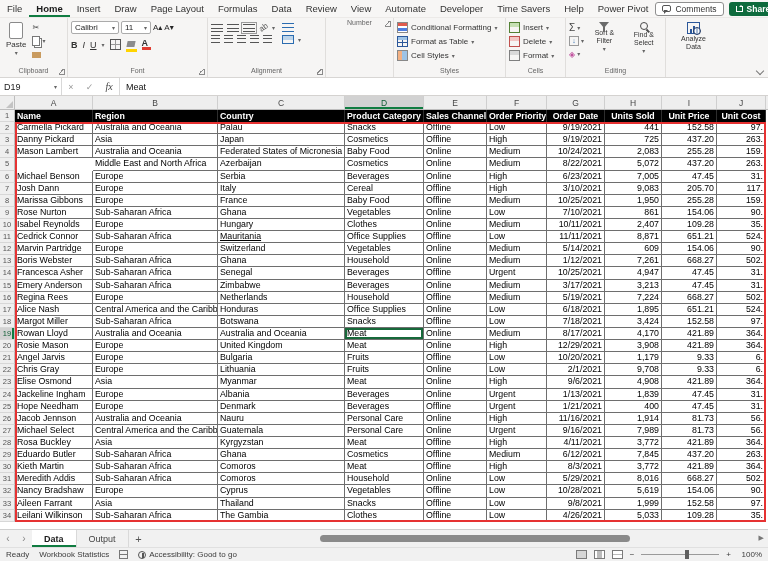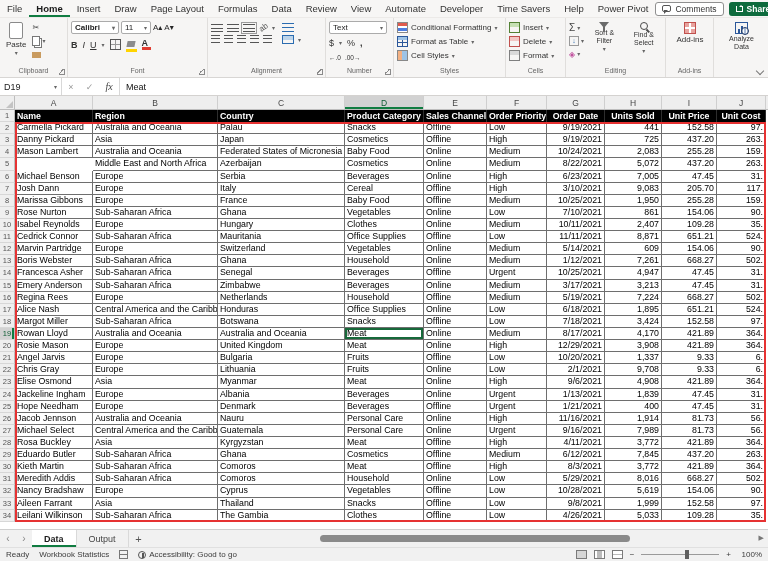--- a/index.html
+++ b/index.html
@@ -186,21 +186,21 @@
               <span style="width:9px;height:6px;background:#c99b5f;display:inline-block;"></span>
             </div>
         </div>
       </div>
       <div class="glabel"><span>Clipboard</span><span class="launcher"></span></div>
     </div>
 
     <div class="rgroup" style="width:140px;">
       <div class="gbody" style="flex-direction:column;gap:2px;align-items:stretch;">
         <div class="fontrow">
-          <div class="combo" style="width:48px;font-weight:bold;">
+          <div class="combo" style="width:48px;">
               <span>Calibri</span>
               <span class="dd">▾</span>
             </div>
           <div class="combo" style="width:30px;">
               <span>11</span>
               <span class="dd">▾</span>
             </div>
           <span style="font-size:8px;">A▴</span>
           <span style="font-size:8px;">A▾</span>
         </div>
@@ -240,36 +240,20 @@
           <div class="alrow">
               <span class="ic-merge"></span>
               <span class="dd">▾</span>
             </div>
         </div>
       </div>
       <div class="glabel"><span>Alignment</span><span class="launcher"></span></div>
     </div>
 
     <div class="rgroup numgrp" style="width:68px;">
-      <div class="gbody" style="flex-direction:column;gap:2px;align-items:stretch;">
-        <div class="combo">
-            <span>Text</span>
-            <span class="dd">▾</span>
-          </div>
-        <div class="srow" style="gap:5px;font-size:9px;">
-          <span>$</span>
-          <span class="dd">▾</span>
-          <span>%</span>
-          <span style="font-weight:bold;">,</span>
-        </div>
-        <div class="srow" style="font-size:6.5px;gap:4px;">
-          <span>←.0</span>
-          <span>.00→</span>
-        </div>
-      </div>
       <div class="glabel"><span>Number</span><span class="launcher"></span></div>
     </div>
 
     <div class="rgroup" style="width:112px;">
       <div class="gbody" style="flex-direction:column;gap:1px;align-items:stretch;">
         <div class="srow">
             <span class="ic-sq ic-cf"></span>
             <span>Conditional Formatting</span>
             <span class="dd">▾</span>
           </div>
@@ -331,29 +315,20 @@
         </div>
         <div class="bigbtn">
           <span class="ic-mag"></span>
           <span class="twolab">Find &amp; Select</span>
           <span class="dd">▾</span>
         </div>
       </div>
       <div class="glabel"><span>Editing</span></div>
     </div>
 
-    <div class="rgroup" style="width:48px;">
-      <div class="gbody" style="justify-content:center;">
-        <div class="bigbtn">
-          <span class="ic-addins"></span>
-          <span>Add-ins</span>
-        </div>
-      </div>
-      <div class="glabel"><span>Add-ins</span></div>
-    </div>
 
     <div class="rgroup" style="width:54px;border-right:none;">
       <div class="gbody" style="justify-content:center;">
         <div class="bigbtn">
           <span class="ic-analyze"></span>
           <span class="twolab"><span>Analyze</span><br><span>Data</span></span>
         </div>
       </div>
     </div>
     <span class="collapse"></span>
@@ -516,21 +491,21 @@
           <div class="cell" style="width: 60px;">Medium</div>
           <div class="cell num" style="width: 58px;">10/11/2021</div>
           <div class="cell num" style="width: 57px;">2,407</div>
           <div class="cell num" style="width: 55px;">109.28</div>
           <div class="cell num" style="width: 49px;">35.</div>
         </div>
         <div class="grow">
           <div class="gut">11</div>
           <div class="cell" style="width: 78px;">Cedrick Connor</div>
           <div class="cell" style="width: 125px;">Sub-Saharan Africa</div>
-          <div class="cell" style="width: 127px;">Mauritania</div>
+          <div class="cell" style="width: 127px; text-decoration: underline;">Mauritania</div>
           <div class="cell" style="width: 79px;">Office Supplies</div>
           <div class="cell" style="width: 63px;">Offline</div>
           <div class="cell" style="width: 60px;">Low</div>
           <div class="cell num" style="width: 58px;">11/11/2021</div>
           <div class="cell num" style="width: 57px;">8,871</div>
           <div class="cell num" style="width: 55px;">651.21</div>
           <div class="cell num" style="width: 49px;">524.</div>
         </div>
         <div class="grow">
           <div class="gut">12</div>
@@ -651,21 +626,21 @@
         </div>
         <div class="grow">
           <div class="gut">21</div>
           <div class="cell" style="width: 78px;">Angel Jarvis</div>
           <div class="cell" style="width: 125px;">Europe</div>
           <div class="cell" style="width: 127px;">Bulgaria</div>
           <div class="cell" style="width: 79px;">Fruits</div>
           <div class="cell" style="width: 63px;">Offline</div>
           <div class="cell" style="width: 60px;">Low</div>
           <div class="cell num" style="width: 58px;">10/20/2021</div>
-          <div class="cell num" style="width: 57px;">1,337</div>
+          <div class="cell num" style="width: 57px;">1,179</div>
           <div class="cell num" style="width: 55px;">9.33</div>
           <div class="cell num" style="width: 49px;">6.</div>
         </div>
         <div class="grow">
           <div class="gut">22</div>
           <div class="cell" style="width: 78px;">Chris Gray</div>
           <div class="cell" style="width: 125px;">Europe</div>
           <div class="cell" style="width: 127px;">Lithuania</div>
           <div class="cell" style="width: 79px;">Fruits</div>
           <div class="cell" style="width: 63px;">Online</div>

